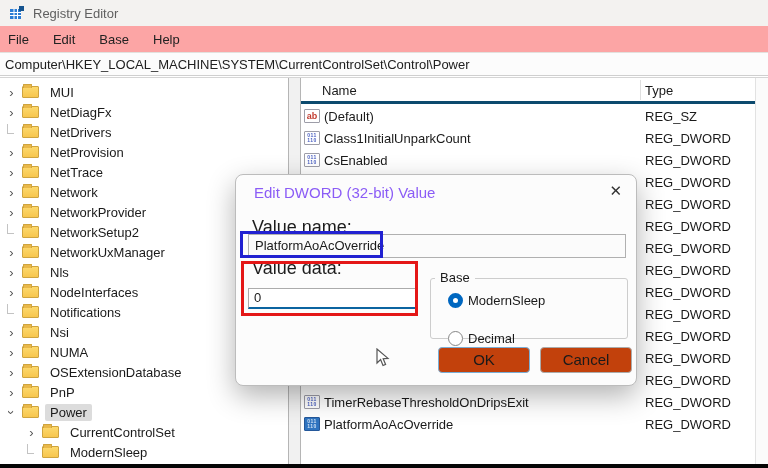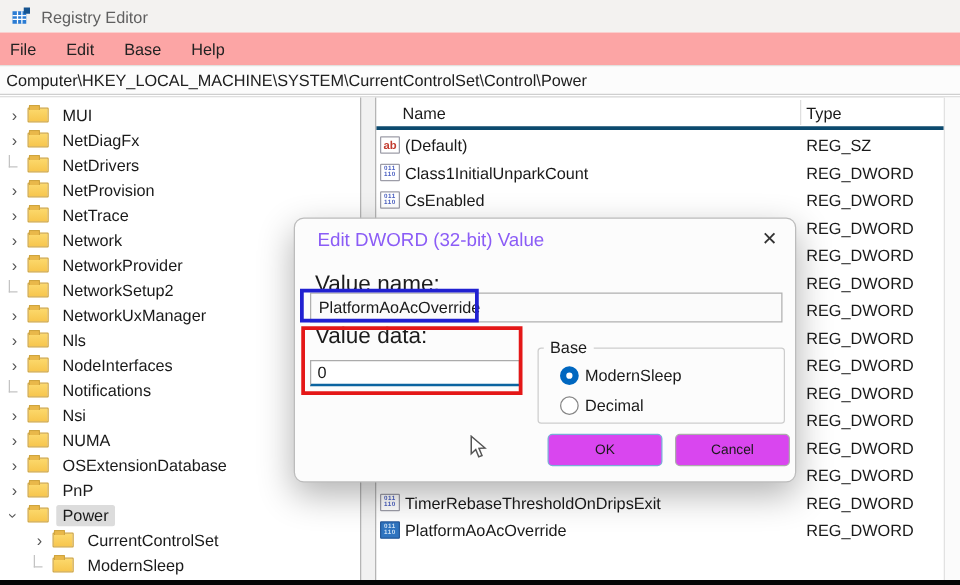--- a/index.html
+++ b/index.html
@@ -57,21 +57,21 @@
   .in-name { position:absolute; left:12px; top:59px; width:378px; height:24px; background:#fbfbfb; border:1px solid #b0b0b0; font-size:13px; line-height:22px; padding-left:6px; }
   .in-data { position:absolute; left:12px; top:113px; width:168px; height:21px; background:#fff; border:1px solid #ababab; border-bottom:2px solid #0b64a0; font-size:13px; line-height:18px; padding-left:5px; }
   .anno-blue { position:absolute; left:4px; top:56px; width:143px; height:27px; border:3px solid #2121d1; z-index:6; pointer-events:none; }
   .anno-red { position:absolute; left:5px; top:86px; width:177px; height:55px; border:3px solid #e41717; z-index:6; pointer-events:none; }
   .groupbox { position:absolute; left:194px; top:103px; width:198px; height:61px; border:1px solid #cdcdcd; border-radius:3px; }
   .group-label { position:absolute; left:199px; top:95px; background:#fcfcfc; padding:0 5px; font-size:13px; }
   .radio-row { position:absolute; display:flex; align-items:center; gap:5px; font-size:13px; }
   .rdot { width:15px; height:15px; border-radius:50%; }
   .rdot.on { border:5px solid #0067c0; background:#fff; }
   .rdot.off { border:1.5px solid #868686; background:#fff; }
-  .btn { position:absolute; top:172px; width:92px; height:26px; border-radius:4px; background:#d946ef; font-size:11px; text-align:center; line-height:24px; cursor:default; }
+  .btn { position:absolute; top:172px; width:92px; height:26px; border-radius:4px; background:#c2410c; font-size:15px; text-align:center; line-height:24px; cursor:default; }
   .btn.ok { left:202px; border:1.5px solid #79aed6; }
   .btn.cancel { left:304px; border:1px solid #ababab; }
 
   .bottombar { position:absolute; left:0; right:0; bottom:0; height:4px; background:#050505; }
   .cursor { position:absolute; left:376px; top:348px; z-index:9; pointer-events:none; }
 </style>
 </head>
 <body>
 
 <div class="titlebar">
@@ -334,21 +334,21 @@
   <span class="dlg-label" style="left:16px; top:83px;">Value data:</span>
   <div class="in-data">0</div>
   <div class="anno-red"></div>
 
   <div class="groupbox"></div>
   <span class="group-label">Base</span>
   <div class="radio-row" style="left:212px; top:118px;">
     <span class="rdot on"></span>
     <span>ModernSleep</span>
   </div>
-  <div class="radio-row" style="left:212px; top:142px;">
+  <div class="radio-row" style="left:212px; top:156px;">
     <span class="rdot off"></span>
     <span>Decimal</span>
   </div>
 
   <div class="btn ok">OK</div>
   <div class="btn cancel">Cancel</div>
 </div>
 
 <svg class="cursor" width="15" height="20" viewBox="0 0 15 20">
   <path d="M1 1 L1 15 L4.6 11.6 L7 17.5 L9.6 16.4 L7.2 10.7 L12 10.4 Z" fill="#fff" stroke="#555" stroke-width="1.2"></path>

